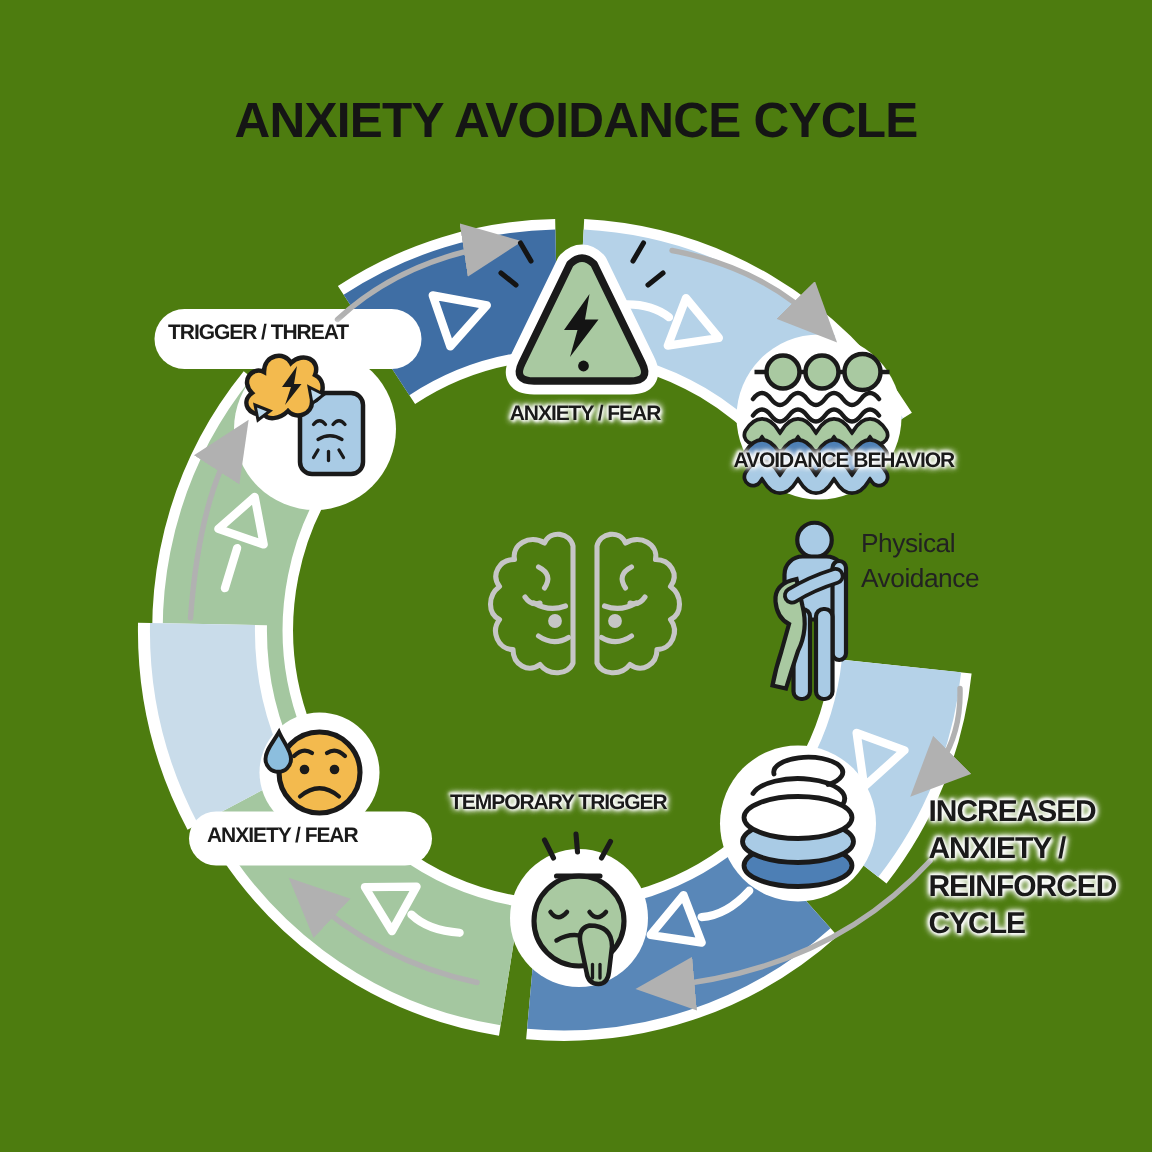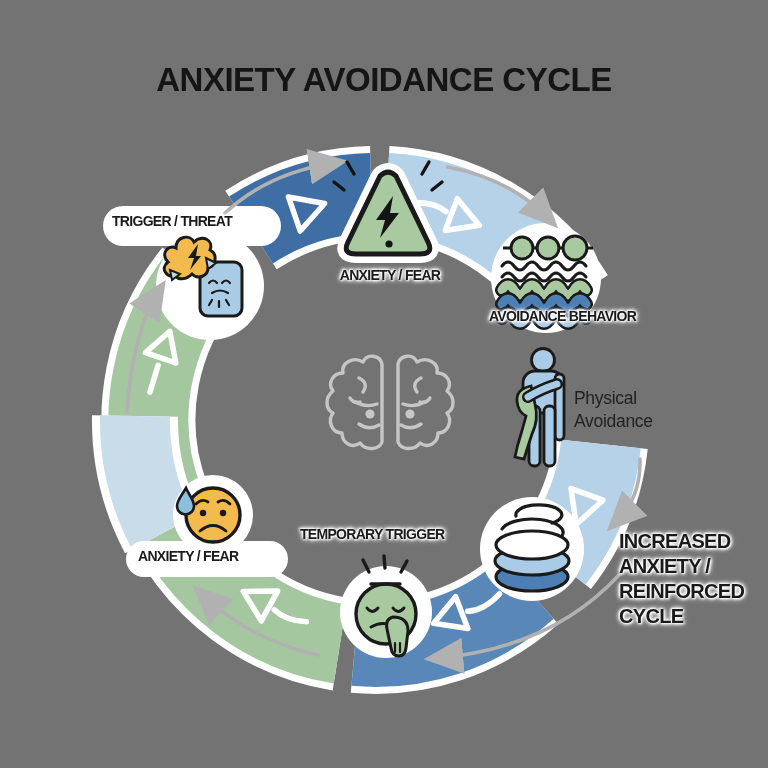--- a/index.html
+++ b/index.html
@@ -1,27 +1,27 @@
 <!DOCTYPE html>
 <html><head>
 <meta charset="utf-8">
 <style>
   html,body{margin:0;padding:0;background:#fff;}
-  .canvas{position:relative;width:768px;height:768px;background:#737373;
+  .canvas{position:relative;width:768px;height:768px;background:#4d7c0f;
           font-family:"Liberation Sans",sans-serif;overflow:hidden;}
   svg{position:absolute;left:0;top:0;}
   .title{position:absolute;left:0;top:61px;width:768px;text-align:center;
          font-size:33px;font-weight:bold;letter-spacing:-0.5px;color:#151515;}
   .lbl{position:absolute;font-weight:bold;color:#1a1a1a;font-size:14px;
        letter-spacing:-0.7px;white-space:nowrap;
        text-shadow:0 0 4px #fff,0 0 4px #fff,0 0 6px #fff,1px 1px 2px #fff,-1px -1px 2px #fff;}
   .examples{position:absolute;left:574px;top:351px;width:152px;font-size:17.5px;
             color:#222;line-height:23px;letter-spacing:-0.3px;}
   .examples .ex{white-space:nowrap;}
-  .examples .ex-wrap{white-space:normal;width:104px;margin-top:36px;}
+  .examples .ex-wrap{white-space:normal;width:104px;}
   .multiline{white-space:normal;width:130px;line-height:25px;font-size:20px;}
 </style>
 </head>
 <body>
 
 <div class="canvas">
 
 <svg width="768" height="768" viewBox="0 0 768 768">
   <defs>
     <marker id="gh" markerWidth="12" markerHeight="12" refX="7" refY="5" orient="auto">
@@ -205,21 +205,21 @@
     <use href="#brain-half" transform="scale(-1,1)"></use>
   </g>
 </svg>
 
 <div class="title">ANXIETY AVOIDANCE CYCLE</div>
 
 <div class="lbl" style="left:112px;top:213px;">TRIGGER / THREAT</div>
 
 <div class="lbl" style="left:310px;top:267px;width:160px;text-align:center;">ANXIETY / FEAR</div>
 
-<div class="lbl" style="left:489px;top:308px;text-align:right;">AVOIDANCE BEHAVIOR</div>
+<div class="lbl" style="left:489px;top:298px;text-align:right;">AVOIDANCE BEHAVIOR</div>
 
 <div class="examples">
   <div class="ex ex-wrap">Physical Avoidance</div>
 </div>
 
 <div class="lbl multiline" style="left:585px;top:529px;margin-left:34px;">INCREASED ANXIETY / REINFORCED CYCLE</div>
 
 <div class="lbl" style="left:300px;top:526px;">TEMPORARY TRIGGER</div>
 
 <div class="lbl" style="left:138px;top:548px;">ANXIETY / FEAR</div>

